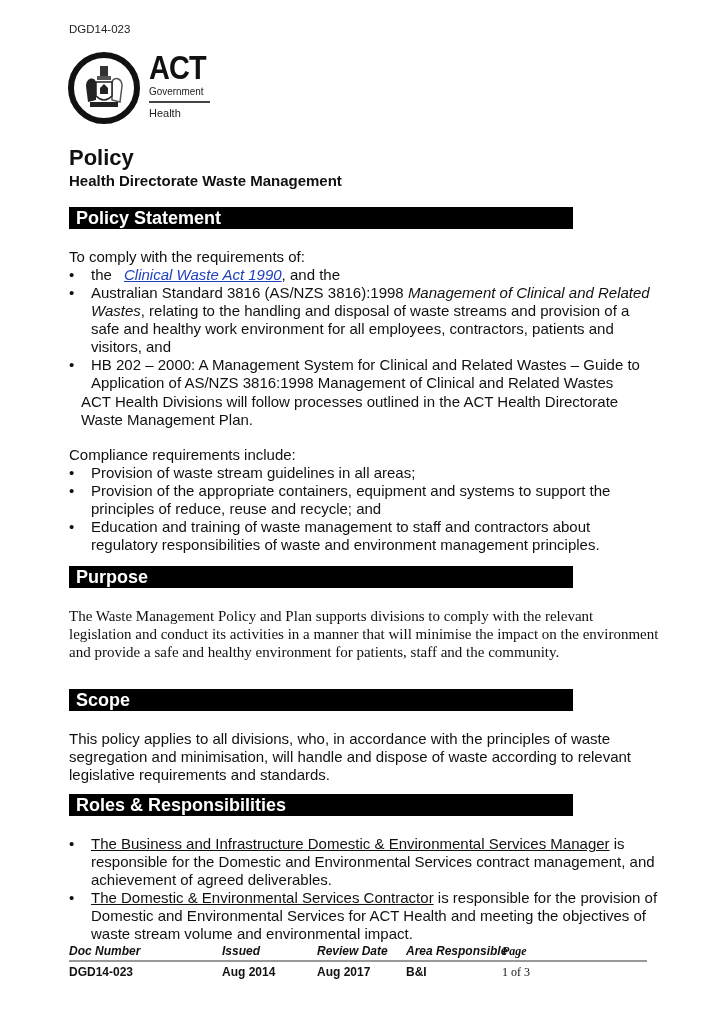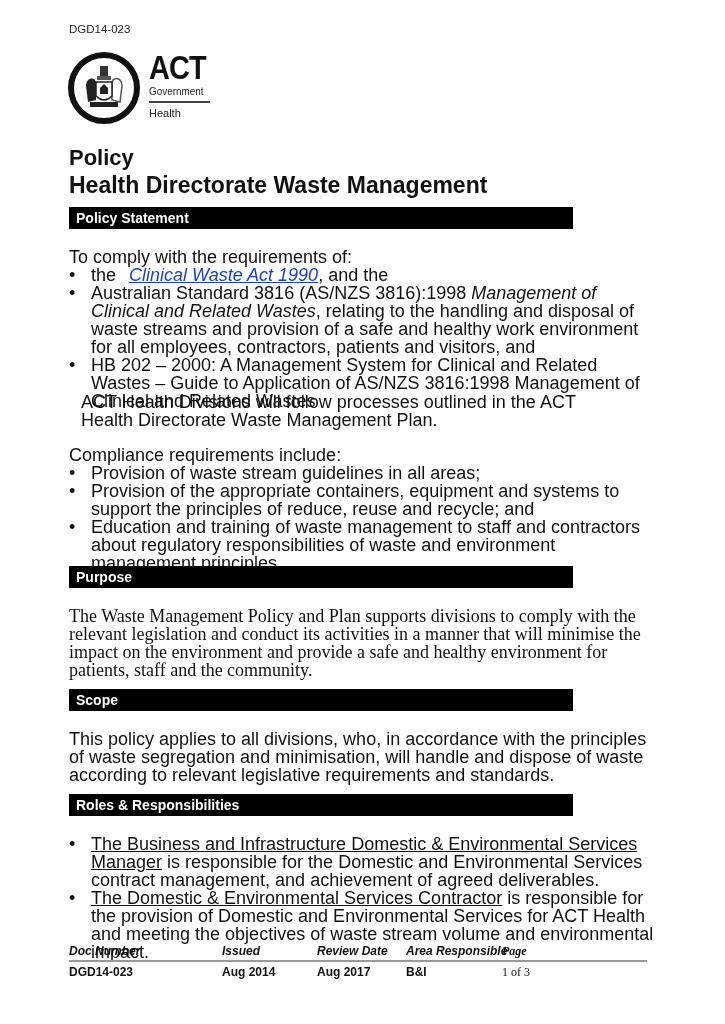--- a/index.html
+++ b/index.html
@@ -11,25 +11,25 @@
     .seal { position: absolute; left: 0; top: 0; width: 72px; height: 72px; border-radius: 50%;
       border: 6px solid #111; box-sizing: border-box; background: #fff; }
     .seal svg { position: absolute; left: 8px; top: 6px; }
     .logo-act { position: absolute; left: 81px; top: -4px; font-size: 34px; font-weight: bold;
       letter-spacing: -1px; color: #111; transform: scaleX(0.85); transform-origin: left top; }
     .logo-gov { position: absolute; left: 81px; top: 33px; font-size: 11px; color: #222;
       transform: scaleX(0.9); transform-origin: left top; }
     .logo-rule { position: absolute; left: 81px; top: 49px; width: 61px; height: 2px; background: #444; }
     .logo-health { position: absolute; left: 81px; top: 55px; font-size: 11px; color: #222; }
     .title1 { position: absolute; left: 69px; top: 145px; font-size: 22px; font-weight: bold; }
-    .title2 { position: absolute; left: 69px; top: 172px; font-size: 23px; font-weight: bold; }
+    .title2 { position: absolute; left: 69px; top: 172px; font-size: 15px; font-weight: bold; }
     .bar { position: absolute; left: 69px; width: 504px; height: 22px; background: #000;
-      color: #fff; font-weight: bold; font-size: 14px; line-height: 22px; padding-left: 7px;
+      color: #fff; font-weight: bold; font-size: 18px; line-height: 22px; padding-left: 7px;
       box-sizing: border-box; }
-    .txt { position: absolute; left: 69px; width: 590px; font-size: 18px; line-height: 18px; color: #111; }
+    .txt { position: absolute; left: 69px; width: 590px; font-size: 15px; line-height: 18px; color: #111; }
     .txt p { margin: 0; }
     ul.bl { list-style: none; margin: 0; padding: 0; }
     ul.bl li { position: relative; padding-left: 22px; }
     ul.bl li .bullet { position: absolute; left: 0; top: 0; }
     .link { color: #1f3fbf; font-style: italic; text-decoration: underline; margin-left: 8px; }
     .u { text-decoration: underline; }
     .i { font-style: italic; }
     .footer { position: absolute; left: 69px; top: 943px; width: 578px; font-size: 12px; }
     .footer .row { position: relative; height: 16px; }
     .footer .hdr span { font-style: italic; font-weight: bold; }

